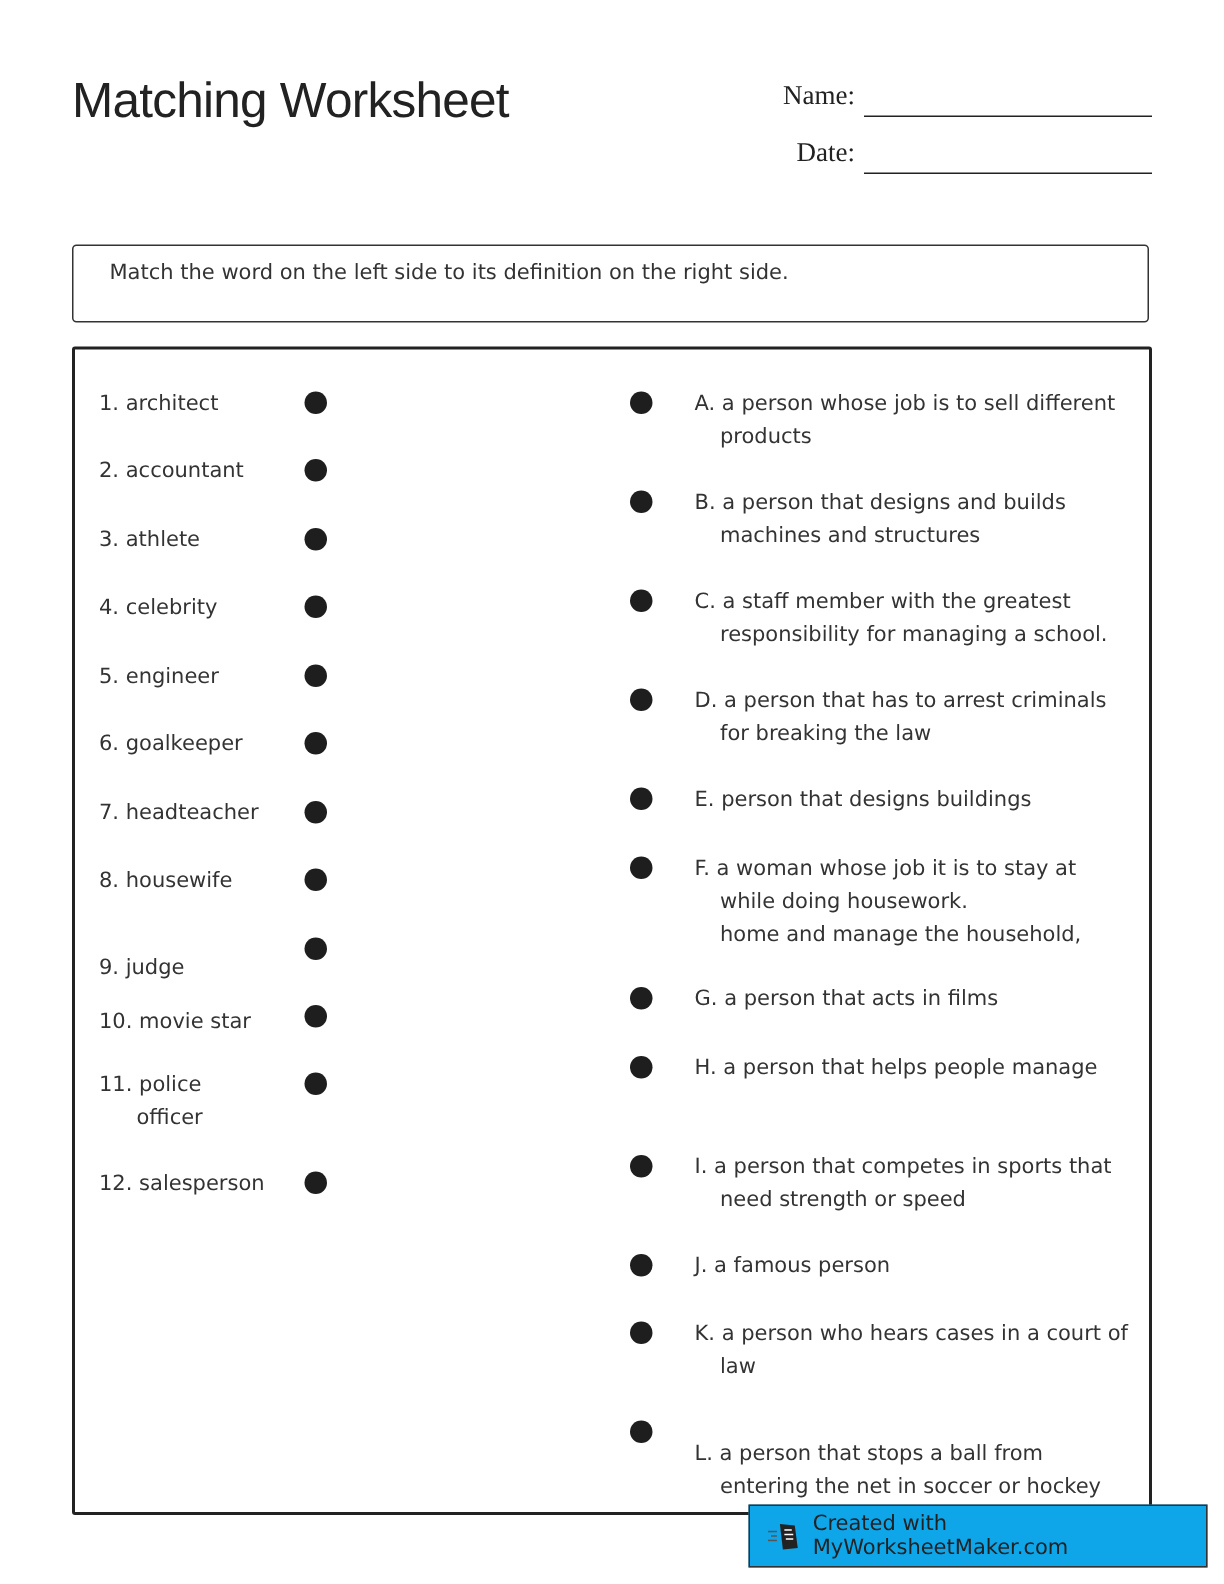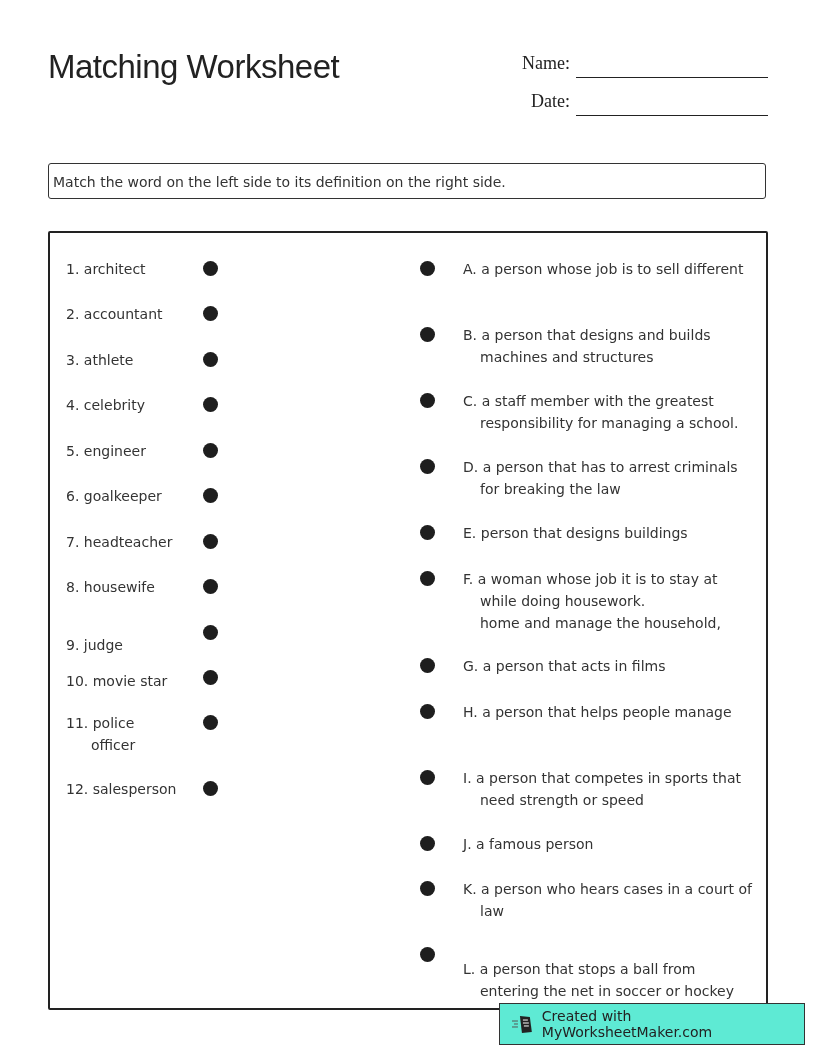--- a/index.html
+++ b/index.html
@@ -3,32 +3,32 @@
 <meta charset="utf-8">
 <style>
   html, body { margin: 0; padding: 0; background: #ffffff; }
   body { width: 816px; height: 1056px; position: relative; overflow: hidden;
          font-family: "DejaVu Sans", "Liberation Sans", sans-serif; color: #2b2b2b; }
   .title { position: absolute; left: 48px; top: 48px; font-size: 33px; font-weight: normal;
            letter-spacing: -0.5px; color: #222; font-family: "Liberation Sans", sans-serif; margin: 0; }
   .field { position: absolute; font-family: "Liberation Serif", serif; font-size: 18px; color: #222; }
   .field-label { position: absolute; right: 246px; text-align: right; white-space: nowrap; }
   .field-line { position: absolute; left: 576px; width: 192px; border-bottom: 1px solid #222; height: 1px; }
-  .instructions { position: absolute; left: 48px; top: 163px; width: 718px; height: 36px;
+  .instructions { position: absolute; left: 48px; top: 163px; width: 718px; height: 52px;
                   border: 1px solid #333; border-radius: 3px; box-sizing: border-box;
-                  font-size: 14px; line-height: 36px; padding-left: 4px; color: #333; }
+                  font-size: 14px; line-height: 36px; padding-left: 24px; color: #333; }
   .main-box { position: absolute; left: 48px; top: 231px; width: 720px; height: 779px;
               border: 2px solid #222; border-radius: 2px; box-sizing: border-box; }
   .term { position: absolute; left: 66px; font-size: 14px; line-height: 22px; color: #333; }
   .term .wrap { display: block; padding-left: 25px; }
   .dot { position: absolute; width: 15px; height: 15px; border-radius: 50%; background: #1e1e1e; }
   .def { position: absolute; left: 463px; width: 290px; font-size: 14px; line-height: 22px; color: #333; }
   .def .cont { display: block; padding-left: 17px; }
   .footer-badge { position: absolute; left: 499px; top: 1003px; width: 306px; height: 42px;
-                  border: 1px solid #333; box-sizing: border-box; background: #5eead4;
+                  border: 1px solid #333; box-sizing: border-box; background: #0ea5e9;
                   display: flex; align-items: center; padding-left: 12px; font-size: 14px; color: #222; }
   .footer-badge svg { margin-right: 8px; }
 </style>
 </head>
 <body>
 
 <h1 class="title">Matching Worksheet</h1>
 
 <span class="field field-label" style="top:53px;">Name:</span>
 <div class="field-line" style="top:76px;"></div>
@@ -69,21 +69,21 @@
 <div class="term" style="top:670px;text-align:center;"><span>10.</span> <span>movie star</span></div>
 <div class="dot" style="left:203px; top:670px;"></div>
 
 <div class="term" style="top:712px;"><span>11.</span> <span>police</span><span class="wrap">officer</span></div>
 <div class="dot" style="left:203px; top:715px;"></div>
 
 <div class="term" style="top:778px;"><span>12.</span> <span>salesperson</span></div>
 <div class="dot" style="left:203px; top:781px;"></div>
 
 <div class="dot" style="left:420px; top:261px;"></div>
-<div class="def" style="top:258px;"><span>A.</span> <span>a person whose job is to sell different</span></div>
+<div class="def" style="top:258px;"><span>A.</span> <span>a person whose job is to sell different</span><span class="cont">products</span></div>
 
 <div class="dot" style="left:420px; top:327px;"></div>
 <div class="def" style="top:324px;"><span>B.</span> <span>a person that designs and builds</span><span class="cont">machines and structures</span></div>
 
 <div class="dot" style="left:420px; top:393px;"></div>
 <div class="def" style="top:390px;"><span>C.</span> <span>a staff member with the greatest</span><span class="cont">responsibility for managing a school.</span></div>
 
 <div class="dot" style="left:420px; top:459px;"></div>
 <div class="def" style="top:456px;"><span>D.</span> <span>a person that has to arrest criminals</span><span class="cont">for breaking the law</span></div>
 

